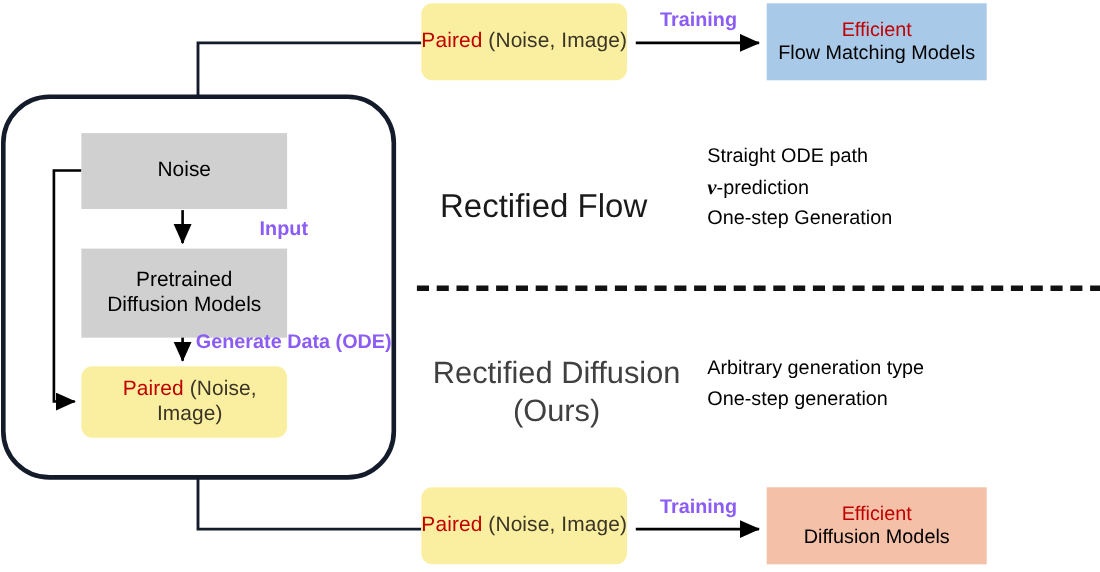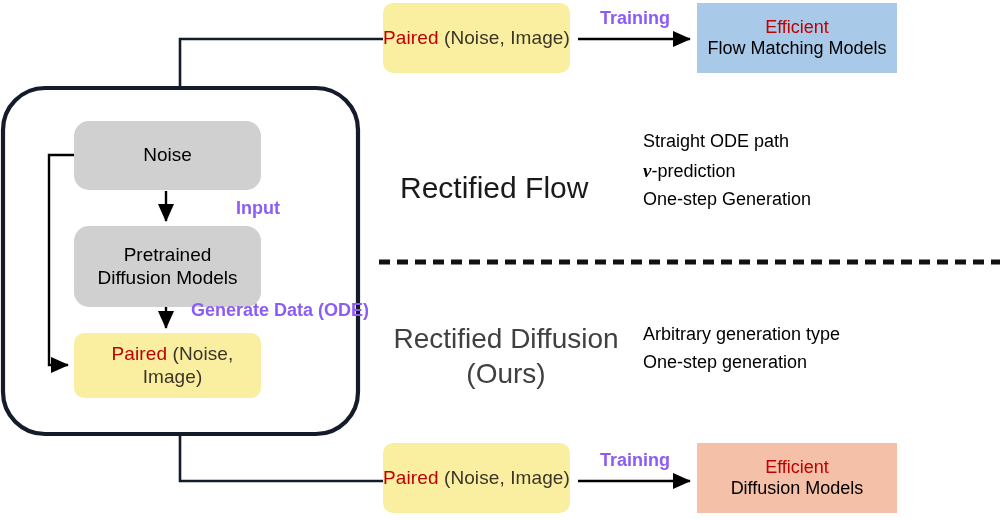--- a/index.html
+++ b/index.html
@@ -30,21 +30,21 @@
     position: absolute;
     box-sizing: border-box;
     display: flex;
     flex-direction: column;
     align-items: center;
     justify-content: center;
     text-align: center;
     line-height: 1.18;
   }
   .box-yellow { background: #FAEFA0; }
-  .box-gray   { background: #D0D0D0; border-radius: 15px; }
+  .box-gray   { background: #D0D0D0; }
   .box-blue   { background: #A9C9E8; }
   .box-salmon { background: #F4C0A8; }
 
   .lbl {
     position: absolute;
     white-space: nowrap;
     color: #8b5cf6;
     font-weight: bold;
   }
   .red { color: #C00000; }
@@ -135,21 +135,21 @@
     <div>Noise</div>
   </div>
 
   <div class="lbl edge-text" style="left:236px; top:198px;">Input</div>
 
   <div class="box box-gray gray-text" style="left:74px; top:226px; width:187px; height:81px;">
     <div>Pretrained</div>
     <div>Diffusion Models</div>
   </div>
 
-  <div class="lbl edge-text" style="left:191px; top:300px;">Generate Data (ODE)</div>
+  <div class="lbl edge-text" style="left:178px; top:300px;">Generate Data (ODE)</div>
 
   <div class="box box-yellow paired-text" style="left:74px; top:333px; width:187px; height:65px; align-items:flex-start; padding-left:10px;">
     <div>
       <span class="red">Paired</span><span class="paren"> (Noise, Image)</span>
     </div>
   </div>
 
   <div class="heading-flow" style="left:400px; top:146px;margin-top:25px;">Rectified Flow</div>
 
   <div class="bullets" style="left:643px; top:128px;">

